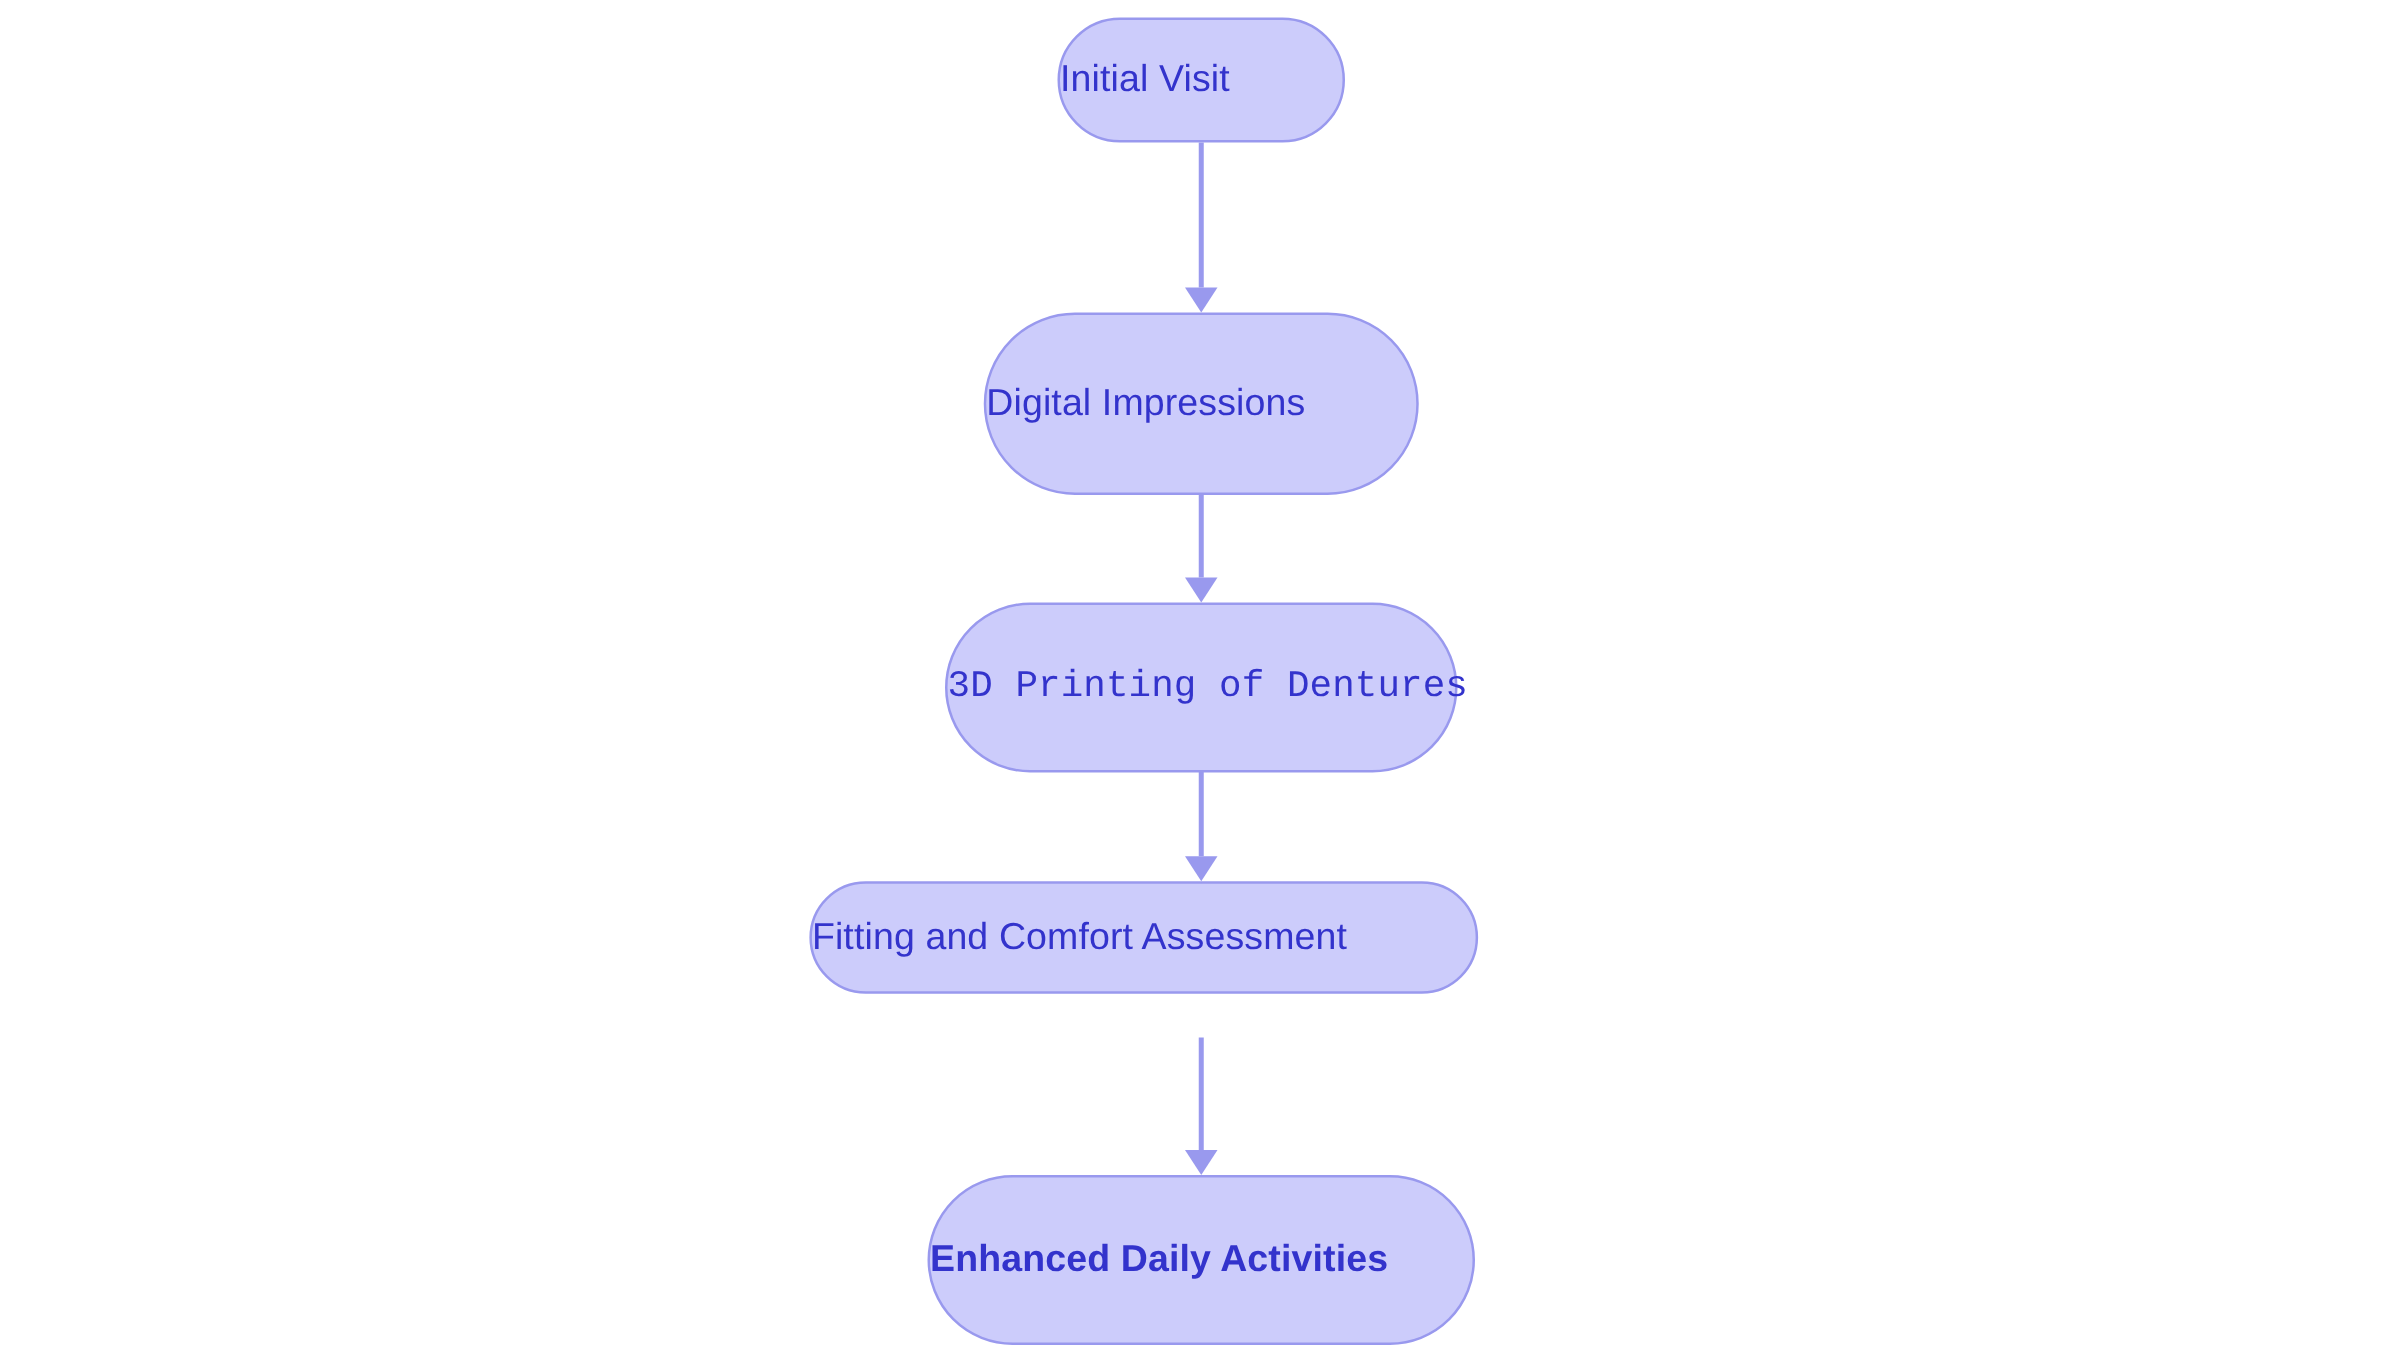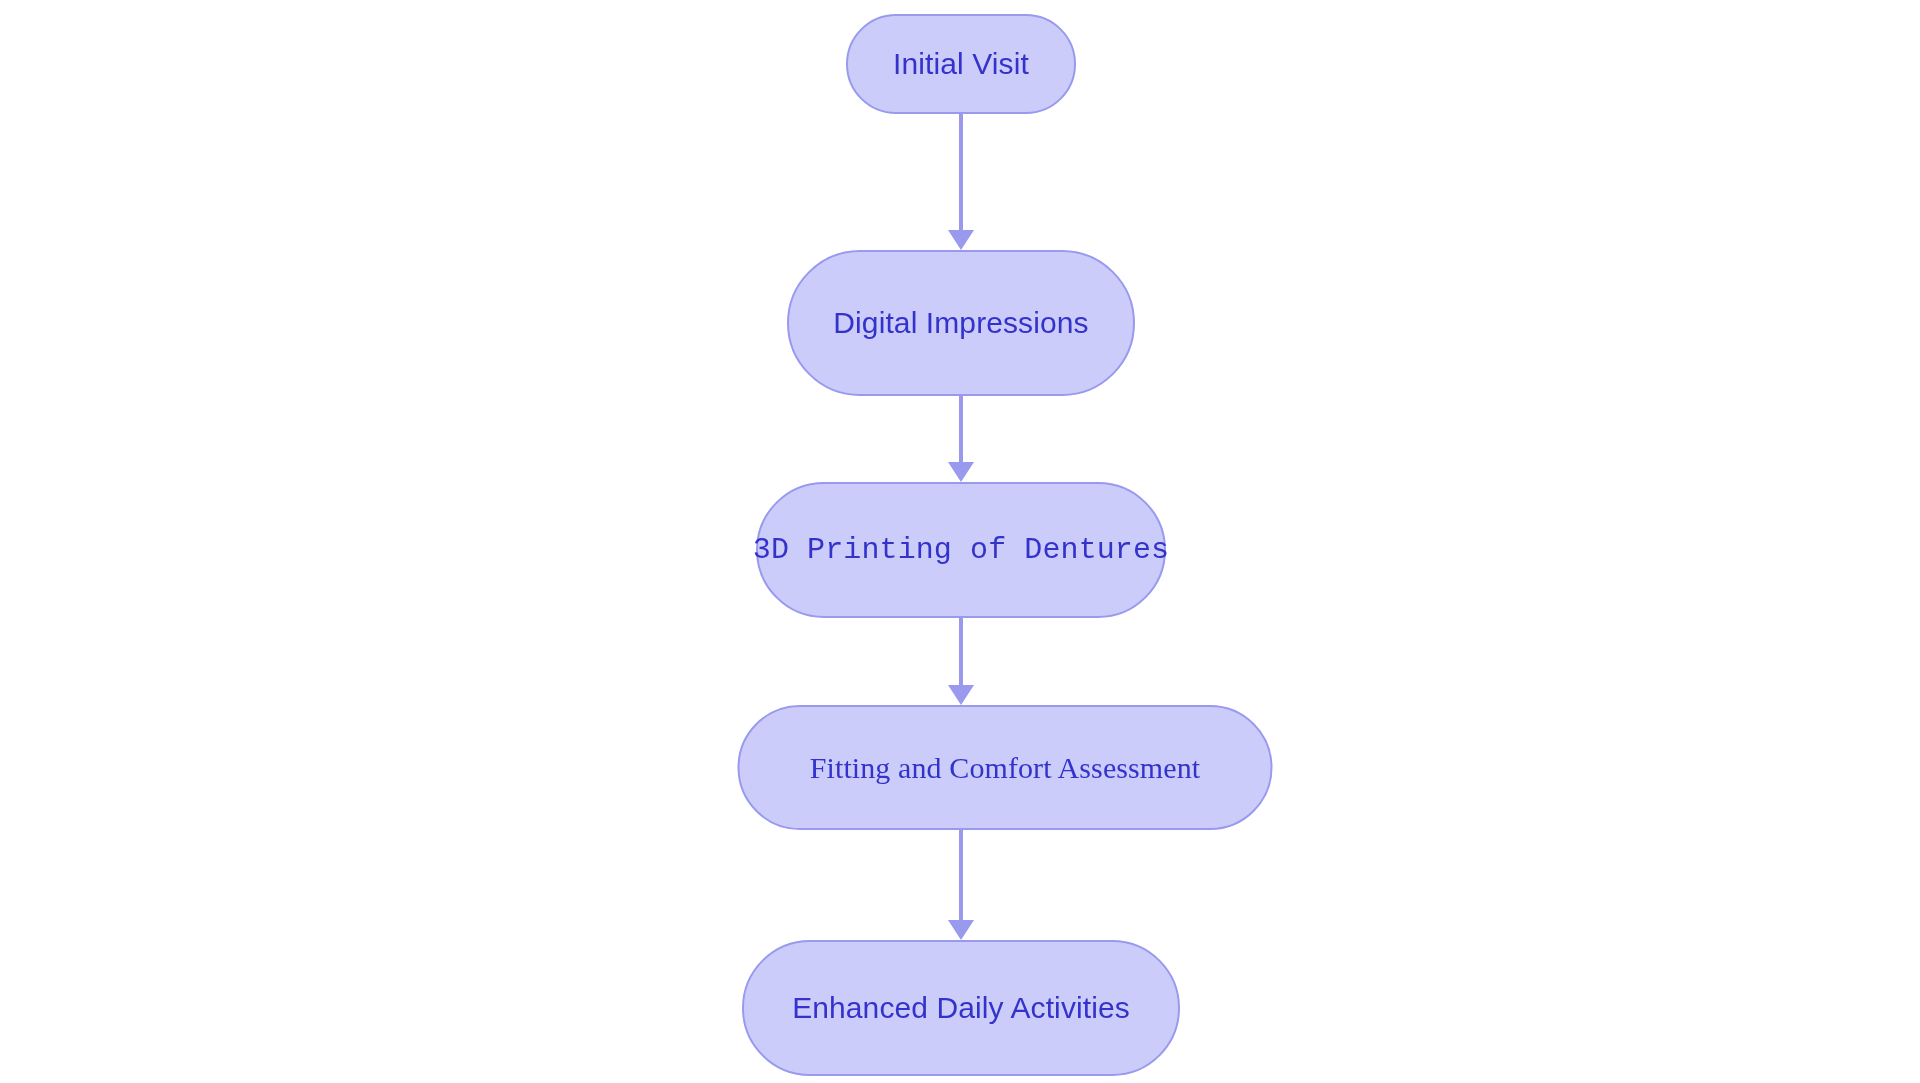--- a/index.html
+++ b/index.html
@@ -20,21 +20,21 @@
     width: 1920px;
     height: 1083px;
     background: #ffffff;
   }
 
   .flow-node {
     position: absolute;
     box-sizing: border-box;
     display: flex;
     align-items: center;
-    justify-content: center;
+    justify-content: flex-start;
     background: #ccccfb;
     border: 2px solid #9999ee;
     border-radius: 9999px;
     color: #3333cc;
     font-size: 30px;
     font-weight: 400;
     letter-spacing: 0.1px;
     white-space: nowrap;
     line-height: 1;
     transform: translateX(-50%);
@@ -100,21 +100,21 @@
   </div>
 
   <div class="flow-node" style="left:961px; top:250px; width:348px; height:146px;">
     <span class="flow-node-label">Digital Impressions</span>
   </div>
 
   <div class="flow-node" style="left:961px; top:482px; width:410px; height:136px;font-family:Liberation Mono, monospace;">
     <span class="flow-node-label">3D Printing of Dentures</span>
   </div>
 
-  <div class="flow-node" style="left:1005px; top:705px; width:535px; height:125px;font-family:Liberation Serif, serif;">
+  <div class="flow-node" style="left:915px; top:705px; width:535px; height:90px;">
     <span class="flow-node-label">Fitting and Comfort Assessment</span>
   </div>
 
-  <div class="flow-node" style="left:961px; top:940px; width:438px; height:136px;">
+  <div class="flow-node" style="left:961px; top:940px; width:438px; height:136px;font-weight:bold;">
     <span class="flow-node-label">Enhanced Daily Activities</span>
   </div>
 
 </div>
 
 </body></html>

